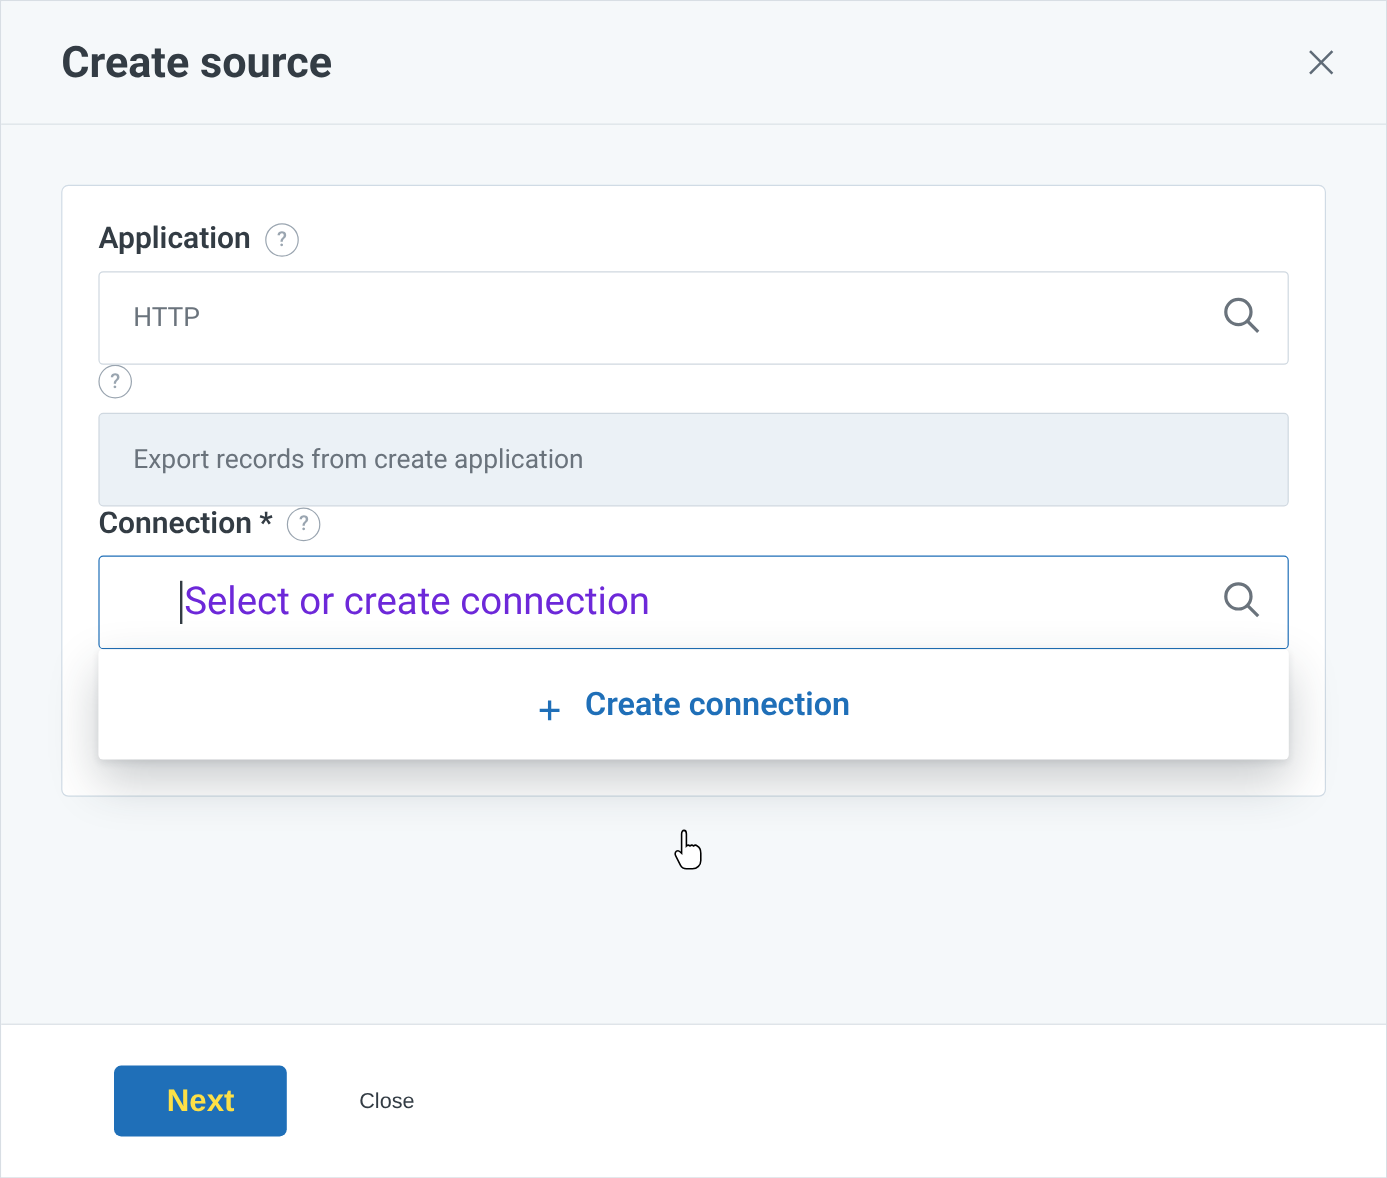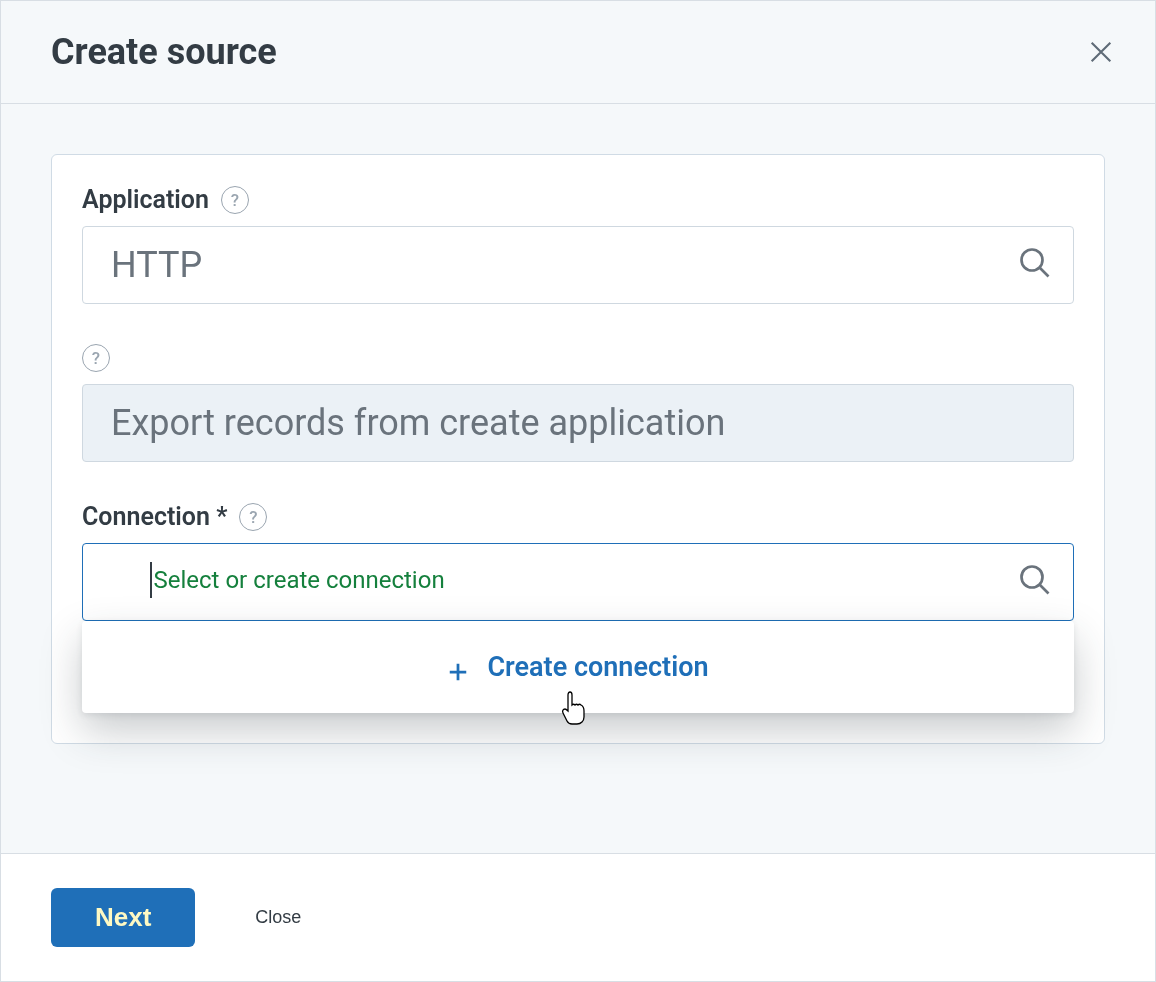--- a/index.html
+++ b/index.html
@@ -48,21 +48,21 @@
       padding: 50px;
       background: #f5f8fa;
       overflow: visible;
     }
     .card {
       background: #fff;
       border: 1px solid #d0dbe5;
       border-radius: 6px;
       padding: 30px;
     }
-    .field { margin-bottom: 40px; }
+    .field { }
     .field:last-child { margin-bottom: 0; }
     .field-label-row {
       display: flex;
       align-items: center;
       gap: 12px;
       margin-bottom: 12px;
     }
     .field-label {
       font-size: 25px;
       font-weight: 600;
@@ -87,37 +87,37 @@
       align-items: center;
       border: 1px solid #cfd8e0;
       border-radius: 4px;
       height: 78px;
       padding: 0 70px 0 28px;
       background: #fff;
     }
     .input-wrap.disabled { background: #ebf1f6; }
     .input-wrap.focused { border-color: #1f6fb8; }
     .input-value {
-      font-size: 36px;
+      font-size: 22px;
       color: #6a737c;
     }
     .input-value.caret::before {
       content: "";
       display: inline-block;
       width: 1.5px;
       height: 36px;
       background: #333c44;
       vertical-align: middle;
       margin-right: 2px;
       position: relative;
       top: -2px;
     }
     .input-placeholder {
-      font-size: 24px;
-      color: #15803d;
+      font-size: 32px;
+      color: #6d28d9;
       padding-left: 39px;
     }
     .search-icon-wrap {
       position: absolute;
       right: 20px;
       top: 50%;
       transform: translateY(-50%);
       color: #6a737c;
     }
     .search-icon-wrap svg { width: 36px; height: 36px; stroke: #6a737c; stroke-width: 1.8; fill: none; }
@@ -153,27 +153,28 @@
     .modal-footer {
       border-top: 1px solid #d8dee4;
       background: #fff;
       padding: 34px 50px;
       display: flex;
       align-items: center;
       gap: 60px;
     }
     .btn-primary {
       background: #1f6fb8;
-      color: #fef9c3;
+      color: #fde047;
       border: none;
       border-radius: 6px;
       font-size: 26px;
       font-weight: 600;
       padding: 14px 44px;
       cursor: pointer;
+      margin-left: 44px;
     }
     .btn-link {
       background: none;
       border: none;
       color: #333c44;
       font-size: 18px;
       cursor: pointer;
     }
     .connection-group { position: relative; }
   </style>

